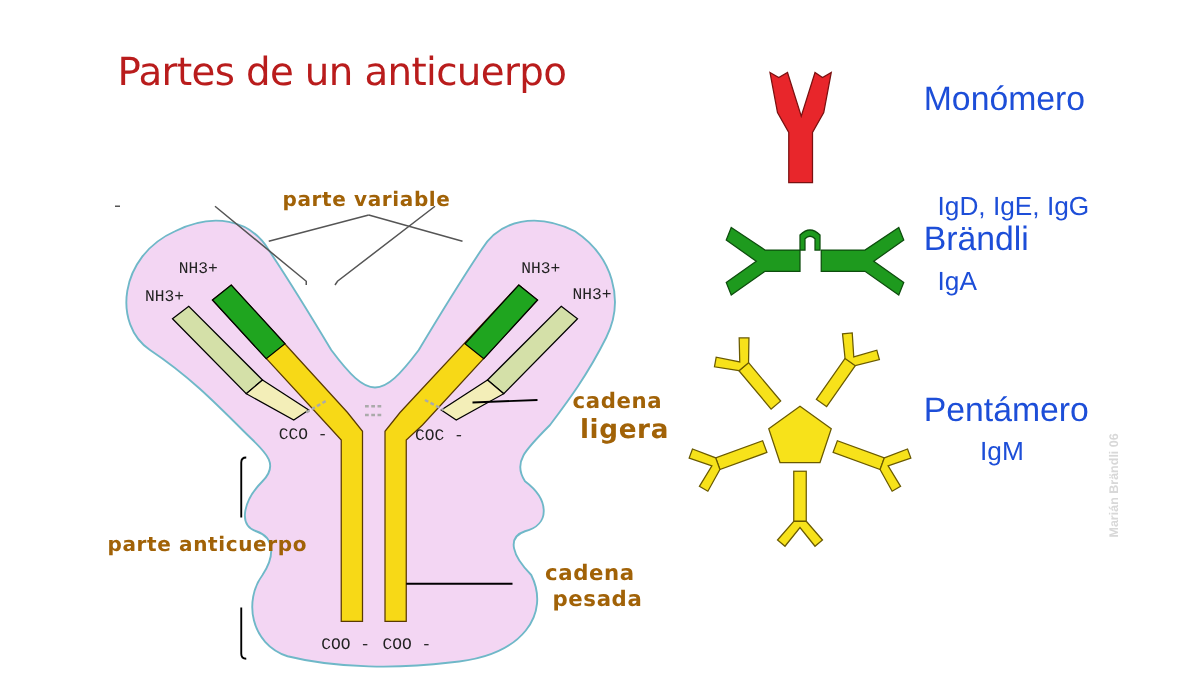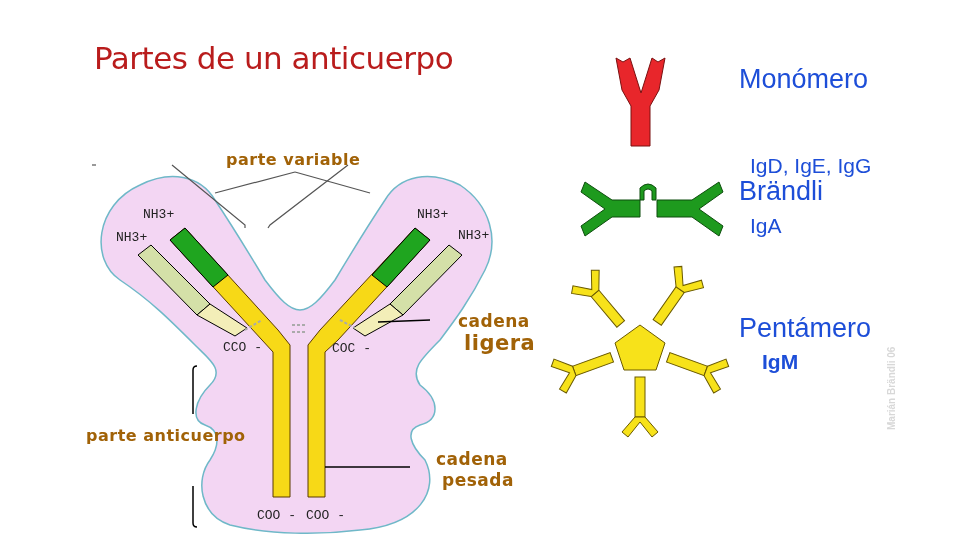--- a/index.html
+++ b/index.html
@@ -125,15 +125,15 @@
 <div class="sm" style="left:223px;top:340px;">CCO -</div>
 <div class="sm" style="left:332px;top:341px;">COC -</div>
 <div class="sm" style="left:257px;top:508px;">COO -</div>
 <div class="sm" style="left:306px;top:508px;">COO -</div>
 
 <div class="rt big" style="left:739px;top:64px;">Monómero</div>
 <div class="rt sub" style="left:750px;top:106px;margin-top:48px;">IgD, IgE, IgG</div>
 <div class="rt big" style="left:739px;top:176px;">Brändli</div>
 <div class="rt sub" style="left:750px;top:214px;">IgA</div>
 <div class="rt big" style="left:739px;top:313px;">Pentámero</div>
-<div class="rt sub" style="left:762px;top:350px;font-weight:bold;">IgM</div>
+<div class="rt sub" style="left:784px;top:350px;">IgM</div>
 
 <div class="wm">Marián Brändli 06</div>
 
 </body></html>

